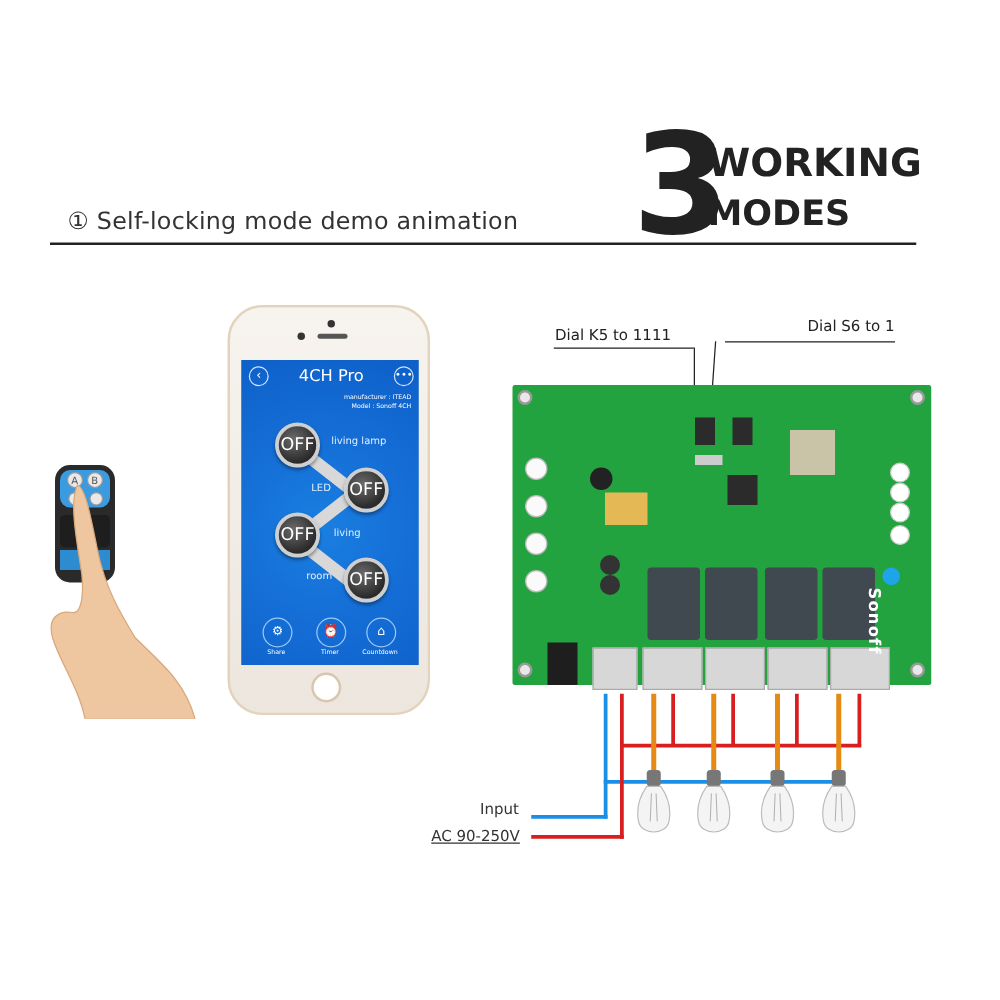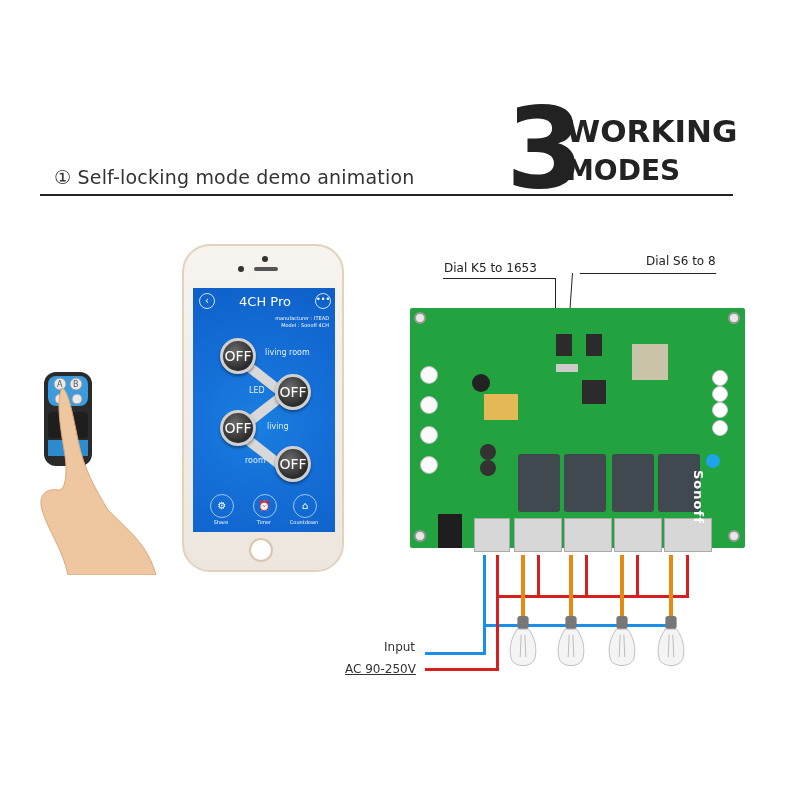--- a/index.html
+++ b/index.html
@@ -90,21 +90,21 @@
     <div class="abs meta">
       <div>manufacturer : ITEAD</div>
       <div>Model : Sonoff 4CH</div>
     </div>
 
     <div class="abs link" style="left:46px;top:66px;width:56px;transform:rotate(38deg);"></div>
     <div class="abs link" style="left:48px;top:135px;width:56px;transform:rotate(-38deg);"></div>
     <div class="abs link" style="left:46px;top:140px;width:56px;transform:rotate(38deg);"></div>
 
     <div class="abs sw" style="left:27px;top:50px;">OFF</div>
-    <div class="abs lbl" style="left:72px;top:60px;">living room</div>
+    <div class="abs lbl" style="left:72px;top:60px;">living lamp</div>
     <div class="abs sw" style="left:82px;top:86px;">OFF</div>
     <div class="abs lbl" style="left:56px;top:98px;">LED</div>
     <div class="abs sw" style="left:27px;top:122px;">OFF</div>
     <div class="abs lbl" style="left:74px;top:134px;">living</div>
     <div class="abs sw" style="left:82px;top:158px;">OFF</div>
     <div class="abs lbl" style="left:52px;top:168px;">room</div>
 
     <div class="abs" style="left:17px;top:206px;">
       <div class="tab-ic">⚙</div>
     </div>
@@ -114,24 +114,24 @@
     </div>
     <div class="abs tab-lbl" style="left:51px;top:231px;">Timer</div>
     <div class="abs" style="left:100px;top:206px;">
       <div class="tab-ic">⌂</div>
     </div>
     <div class="abs tab-lbl" style="left:91px;top:231px;">Countdown</div>
   </div>
   <div class="abs home"></div>
 </div>
 
-<div class="abs callout" style="left:444px;top:261px;">Dial K5 to 1653</div>
+<div class="abs callout" style="left:444px;top:261px;">Dial K5 to 1111</div>
 <div class="abs" style="left:443px;top:278px;width:112px;height:1px;background:#222;"></div>
 <div class="abs" style="left:555px;top:278px;width:1px;height:50px;background:#222;"></div>
-<div class="abs callout" style="left:646px;top:254px;">Dial S6 to 8</div>
+<div class="abs callout" style="left:646px;top:254px;">Dial S6 to 1</div>
 <div class="abs" style="left:580px;top:273px;width:136px;height:1px;background:#222;"></div>
 <div class="abs" style="left:572px;top:273px;width:1px;height:88px;background:#222;transform:rotate(4deg);transform-origin:top;"></div>
 
 <div class="abs board">
   <div class="abs hole" style="left:4px;top:4px;"></div>
   <div class="abs hole" style="left:318px;top:4px;"></div>
   <div class="abs hole" style="left:4px;top:222px;"></div>
   <div class="abs hole" style="left:318px;top:222px;"></div>
 
   <div class="abs btn-white" style="left:10px;top:58px;"></div>

